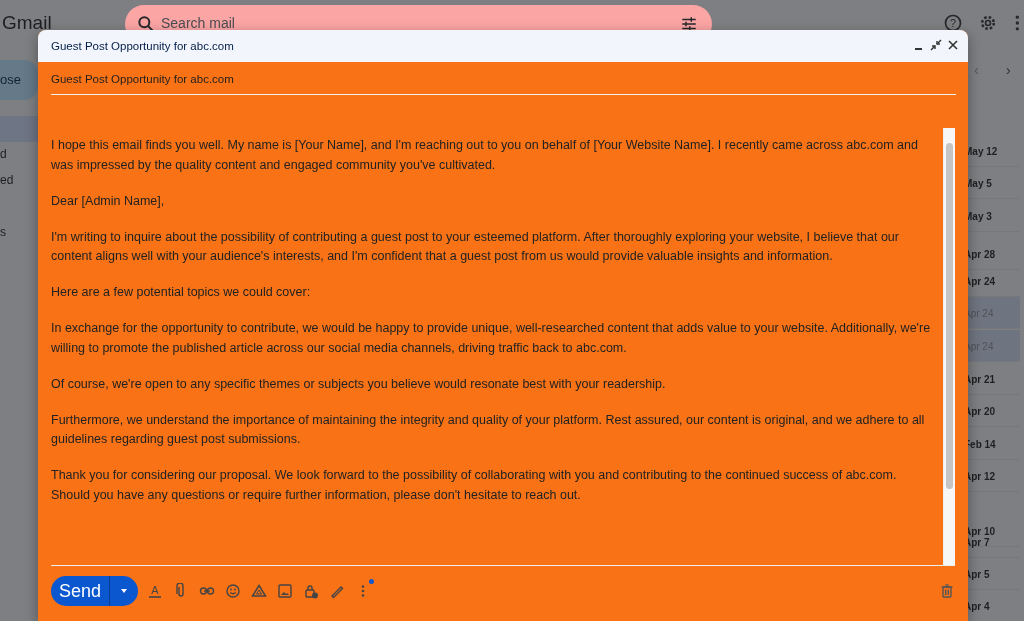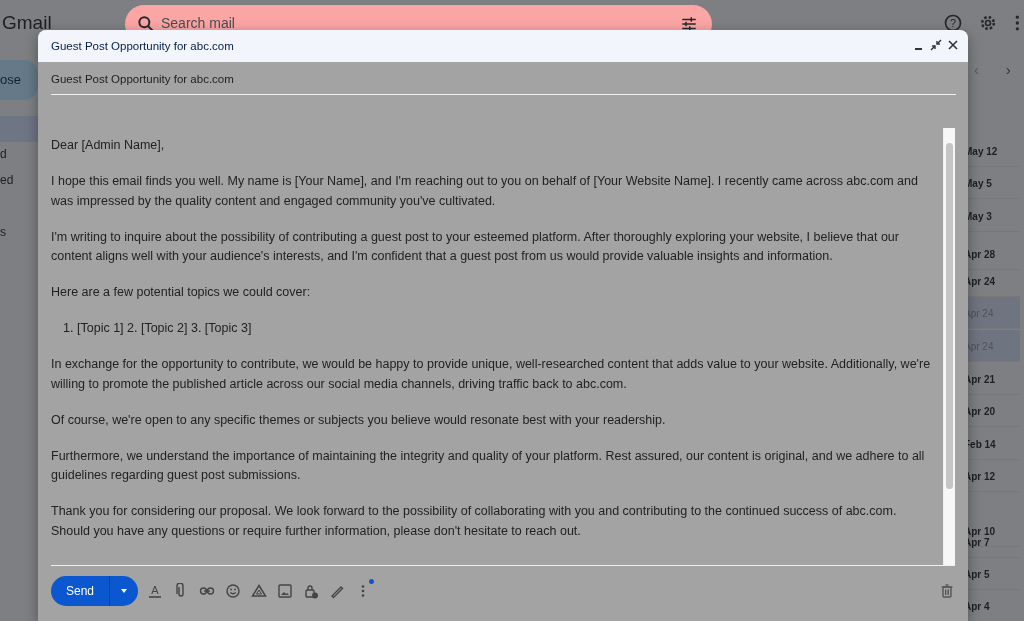--- a/index.html
+++ b/index.html
@@ -19,35 +19,35 @@
   .bg-compose { position: absolute; left: -30px; top: 10px; width: 68px; height: 40px; background: #657988; border-radius: 14px; font-size: 13px; color: #0f2331; padding: 12px 0 0 30px; }
   .bg-sel { position: absolute; left: 0; top: 66px; width: 38px; height: 26px; background: #6e7585; }
   .bg-left-lbl { position: absolute; left: 0; font-size: 12px; color: #1d1e20; }
 
   .bg-right { position: absolute; left: 968px; top: 50px; width: 56px; height: 571px; }
   .bg-nav { position: absolute; top: 12px; font-size: 14px; color: #2d2e30; }
   .bg-date { position: absolute; right: 4px; width: 56px; height: 32px; text-align: left; font-size: 10px; font-weight: bold; color: #1e1f21; padding-top: 11px; border-bottom: 1px solid #76787b; }
   .bg-date.read { font-weight: normal; color: #4f5258; background: #6f7580; }
 
   
-  .compose { position: absolute; left: 38px; top: 30px; width: 930px; height: 591px; background: #a3a3a3; border-radius: 8px 8px 0 0; box-shadow: 0 4px 14px rgba(0,0,0,0.35); overflow: hidden; }
+  .compose { position: absolute; left: 38px; top: 30px; width: 930px; height: 591px; background: #f97316; border-radius: 8px 8px 0 0; box-shadow: 0 4px 14px rgba(0,0,0,0.35); overflow: hidden; }
   .c-titlebar { height: 32px; background: #f2f6fc; position: relative; }
   .c-title { position: absolute; left: 13px; top: 10px; font-size: 11.5px; color: #041e49; font-weight: 500; }
   .c-ctrl { position: absolute; top: 8px; width: 14px; height: 14px; cursor: pointer; }
   .c-field { height: 33px; margin: 0 12px 0 13px; border-bottom: 1px solid #eef0f2; font-size: 11.5px; color: #1f1f1f; padding-top: 11px; }
   .c-body { position: absolute; left: 13px; top: 98px; width: 904px; height: 438px; border-bottom: 1px solid #eceef0; overflow: hidden; }
   .c-body-text { font-size: 12.5px; line-height: 19.5px; color: #222; width: 880px; padding-top: 8px; }
   .c-body-text p { margin-bottom: 16.5px; }
   .c-body-text ol { margin: 0 0 16.5px 26px; }
   .c-scroll-track { position: absolute; right: 0; top: 0; width: 12px; height: 438px; background: #f7f7f7; border-left: 1px solid #eee; }
   .c-scroll-thumb { position: absolute; right: 2px; top: 15px; width: 7px; height: 346px; background: #c5c5c5; border-radius: 4px; }
 
   .c-toolbar { position: absolute; left: 13px; top: 544px; width: 904px; height: 34px; }
   .send-btn { position: absolute; left: 0; top: 2px; width: 87px; height: 30px; background: #0b57d0; border-radius: 16px; display: flex; overflow: hidden; cursor: pointer; }
-  .send-label { width: 59px; color: #fff; font-size: 12px; text-align: center; line-height: 30px; border-right: 1px solid #0a3d91; }
+  .send-label { width: 59px; color: #fff; font-size: 18px; text-align: center; line-height: 30px; border-right: 1px solid #0a3d91; }
   .send-more { width: 28px; display: flex; align-items: center; justify-content: center; }
   .tb-icon { position: absolute; top: 9px; width: 16px; height: 16px; cursor: pointer; }
   .dot { position: absolute; left: 318px; top: 5px; width: 5px; height: 5px; background: #0b57d0; border-radius: 50%; }
 </style>
 </head>
 <body>
 
 <div class="bg-header">
   <div class="bg-logo">Gmail</div>
   <div class="bg-search">
@@ -130,27 +130,24 @@
         <g stroke="#333" stroke-width="1.6">
           <line x1="3" y1="3" x2="11" y2="11"></line>
           <line x1="11" y1="3" x2="3" y2="11"></line>
         </g>
       </svg>
   </div>
   <div class="c-field"><span>Guest Post Opportunity for abc.com</span></div>
 
   <div class="c-body">
     <div class="c-body-text">
+      <p>I hope this email finds you well. My name is [Your Name], and I'm reaching out to you on behalf of [Your Website Name]. I recently came across abc.com and was impressed by the quality content and engaged community you've cultivated.</p>
       <p>Dear [Admin Name],</p>
-      <p>I hope this email finds you well. My name is [Your Name], and I'm reaching out to you on behalf of [Your Website Name]. I recently came across abc.com and was impressed by the quality content and engaged community you've cultivated.</p>
       <p>I'm writing to inquire about the possibility of contributing a guest post to your esteemed platform. After thoroughly exploring your website, I believe that our content aligns well with your audience's interests, and I'm confident that a guest post from us would provide valuable insights and information.</p>
       <p>Here are a few potential topics we could cover:</p>
-      <ol>
-          <li>[Topic 1] 2. [Topic 2] 3. [Topic 3]</li>
-        </ol>
       <p>In exchange for the opportunity to contribute, we would be happy to provide unique, well-researched content that adds value to your website. Additionally, we're willing to promote the published article across our social media channels, driving traffic back to abc.com.</p>
       <p>Of course, we're open to any specific themes or subjects you believe would resonate best with your readership.</p>
       <p>Furthermore, we understand the importance of maintaining the integrity and quality of your platform. Rest assured, our content is original, and we adhere to all guidelines regarding guest post submissions.</p>
       <p>Thank you for considering our proposal. We look forward to the possibility of collaborating with you and contributing to the continued success of abc.com. Should you have any questions or require further information, please don't hesitate to reach out.</p>
     </div>
     <div class="c-scroll-track">
         <div class="c-scroll-thumb"></div>
       </div>
   </div>
 

